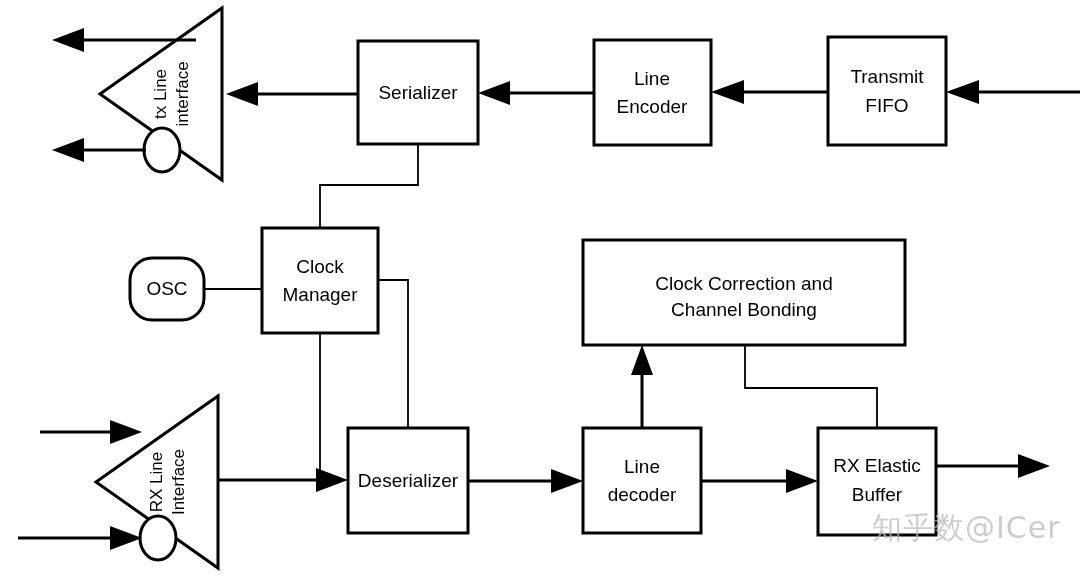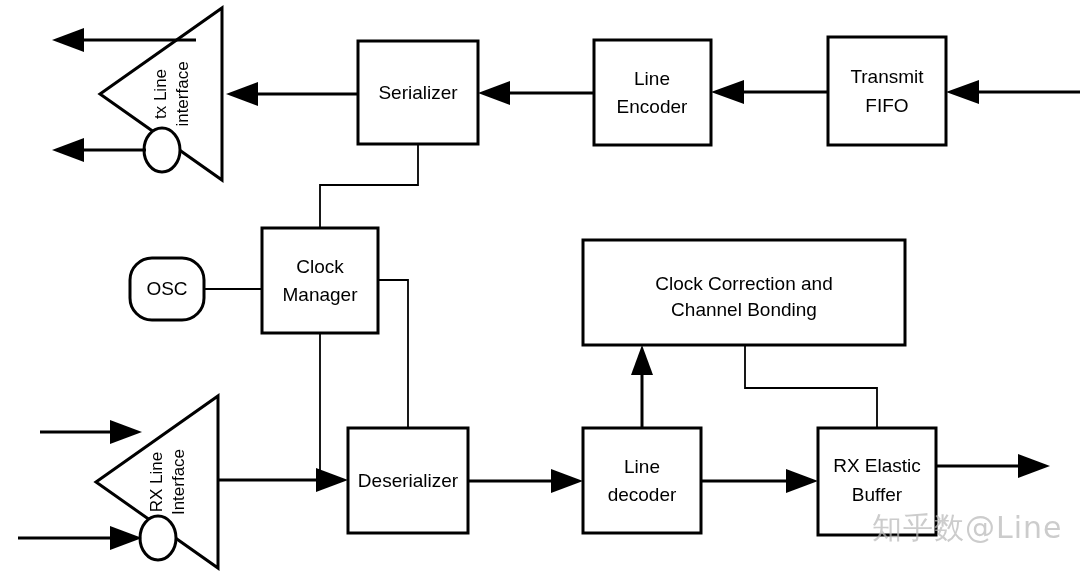--- a/index.html
+++ b/index.html
@@ -228,15 +228,15 @@
       <text class="lbl" x="877" y="496">Buffer</text>
     </g>
 
     <g>
       <line class="wire" x1="936" y1="466" x2="1020" y2="466"></line>
       <polygon class="arrowhead" points="1050,466 1018,454 1018,478"></polygon>
     </g>
 
   </svg>
 
-  <div class="watermark">知乎数@Line</div>
+  <div class="watermark">知乎数@ICer</div>
 
 </div>
 
 </body></html>

